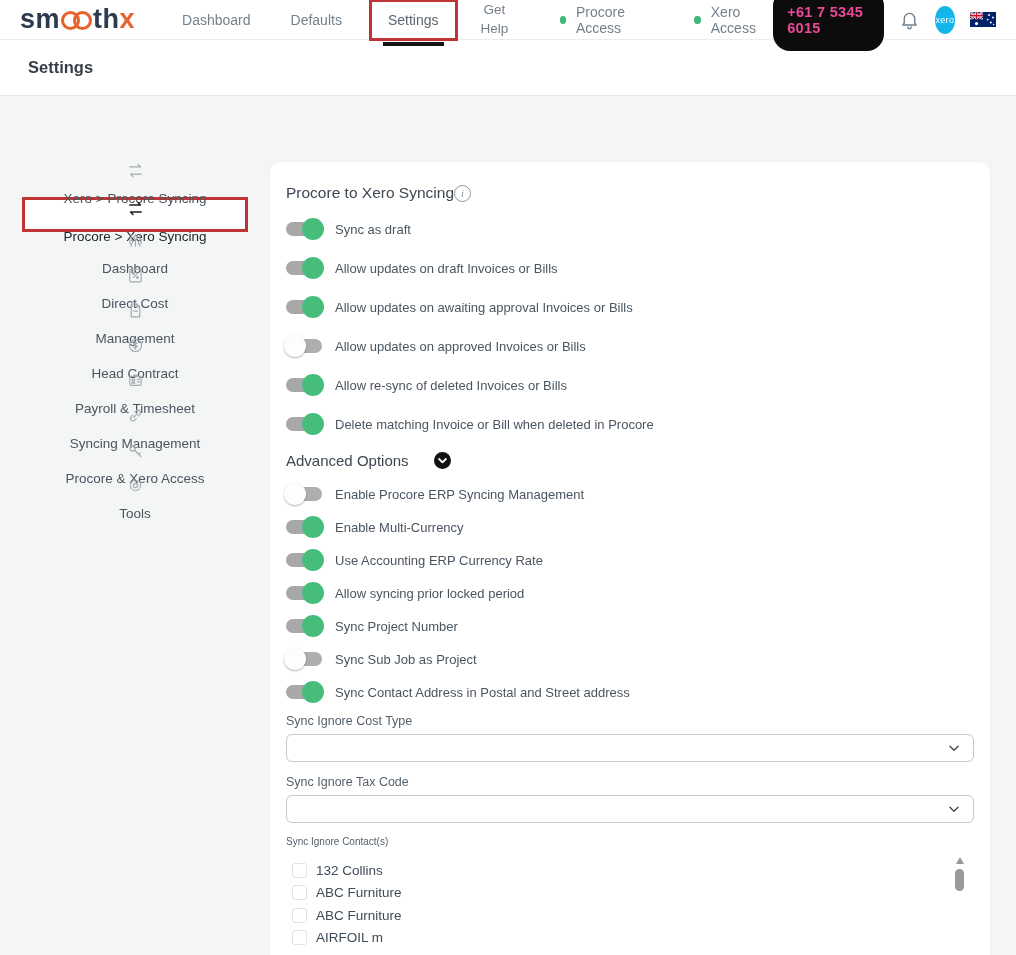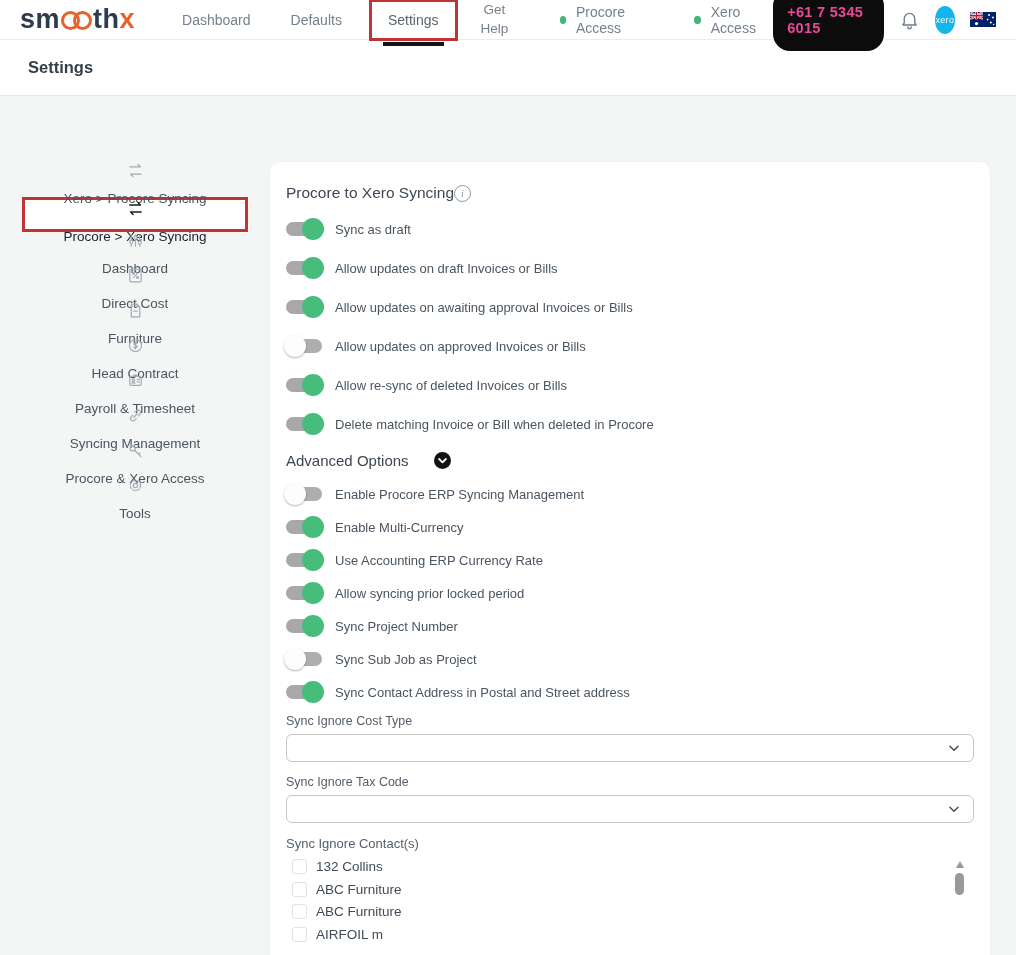--- a/index.html
+++ b/index.html
@@ -60,23 +60,23 @@
   .knob { width:22px; height:22px; border-radius:50%; position:absolute; top:-4px; }
   .toggle.on .knob { right:-2px; background:#47bd7c; }
   .toggle.off { background:#aeaeae; }
   .toggle.off .knob { left:-2px; background:#fdfdfd; box-shadow:0 1px 2px rgba(0,0,0,.3); }
   .adv-header { display:flex; align-items:center; gap:25px; margin:12px 0 14px;
     font-size:15px; color:#3d4752; }
   .field-label { font-size:12.5px; color:#545f6a; margin:4px 0 6px; }
   .select { height:28px; border:1px solid #c7c7c7; border-radius:6px; background:#fff;
     display:flex; align-items:center; justify-content:flex-end; padding:0 12px;
     margin-bottom:13px; cursor:pointer; }
-  .contacts-label { font-size:13px; color:#545f6a; margin:4px 0 8px; }
+  .contacts-label { font-size:10px; color:#545f6a; margin:4px 0 8px; }
   .contact-list { position:relative; padding-left:6px; }
-  .c-row { display:flex; align-items:flex-start; gap:9px; height:22.5px; font-size:13.5px; color:#3f4b58; }
+  .c-row { display:flex; align-items:flex-end; gap:9px; height:22.5px; font-size:13.5px; color:#3f4b58; }
   .checkbox { width:15px; height:15px; border:1.5px solid #e2e2e2; border-radius:3px;
     background:#fff; flex-shrink:0; cursor:pointer; }
   .list-scrollbar { position:absolute; right:10px; top:2px; width:9px; }
   .sb-arrow { width:0; height:0; border-left:4.5px solid transparent; border-right:4.5px solid transparent;
     border-bottom:7px solid #9a9a9a; margin:0 auto; }
   .sb-thumb { width:9px; height:22px; border-radius:5px; background:#9a9a9a; margin-top:5px; }
 </style>
 </head>
 <body>
 
@@ -186,21 +186,21 @@
         </span>
         <span>Direct Cost</span>
       </div>
       <div class="side-item">
         <span class="s-icon">
           <svg width="17" height="17" viewBox="0 0 24 24" fill="none" stroke="#a4abb3" stroke-width="1.7" stroke-linecap="round" stroke-linejoin="round">
             <path d="M6 3h8l4 4v14H6z"></path>
             <path d="M14 3v4h4M9.5 13h5"></path>
           </svg>
         </span>
-        <span>Furniture</span>
+        <span>Management</span>
       </div>
       <div class="side-item">
         <span class="s-icon">
           <svg width="17" height="17" viewBox="0 0 24 24" fill="none" stroke="#a4abb3" stroke-width="1.7" stroke-linecap="round" stroke-linejoin="round">
             <circle cx="12" cy="12" r="8.5"></circle>
             <path d="M12 7.2v9.6M14.4 9c-.6-1.1-4.8-1.3-4.8.8s4.8 1.4 4.8 3.7c0 2.1-4.2 2-4.9.8"></path>
           </svg>
         </span>
         <span>Head Contract</span>
       </div>

